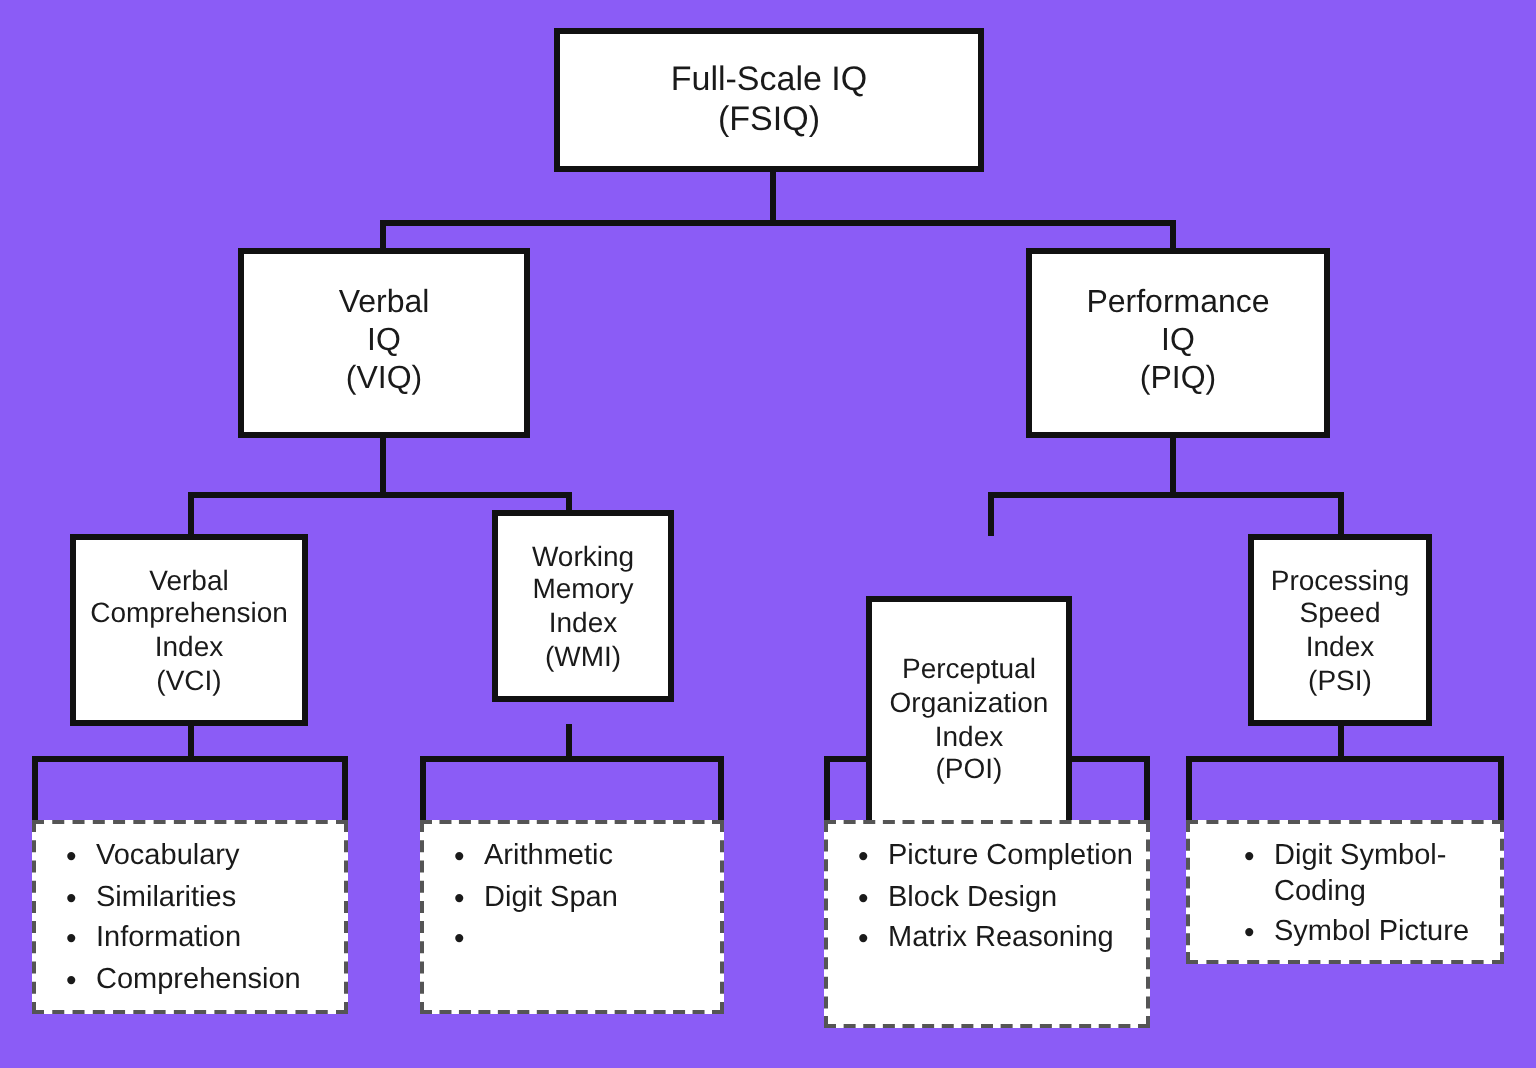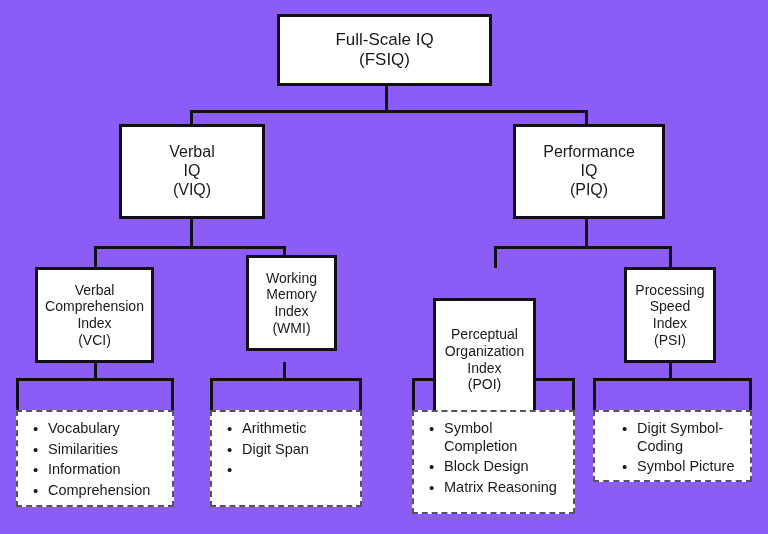--- a/index.html
+++ b/index.html
@@ -187,21 +187,21 @@
   <div class="listbox" style="left:210px; top:410px; width:152px; height:97px;">
     <ul>
       <li><span class="bullet">•</span><span>Arithmetic</span></li>
       <li><span class="bullet">•</span><span>Digit Span</span></li>
       <li><span class="bullet">•</span></li>
     </ul>
   </div>
 
   <div class="listbox" style="left:412px; top:410px; width:163px; height:104px;">
     <ul>
-      <li><span class="bullet">•</span><span>Symbol Completion</span></li>
+      <li><span class="bullet">•</span><span>Picture Completion</span></li>
       <li><span class="bullet">•</span><span>Block Design</span></li>
       <li><span class="bullet">•</span><span>Matrix Reasoning</span></li>
     </ul>
   </div>
 
   <div class="listbox" style="left:593px; top:410px; width:159px; height:72px; padding-left:20px;">
     <ul>
       <li><span class="bullet">•</span><span>Digit Symbol-Coding</span></li>
       <li><span class="bullet">•</span><span>Symbol Picture</span></li>
     </ul>

